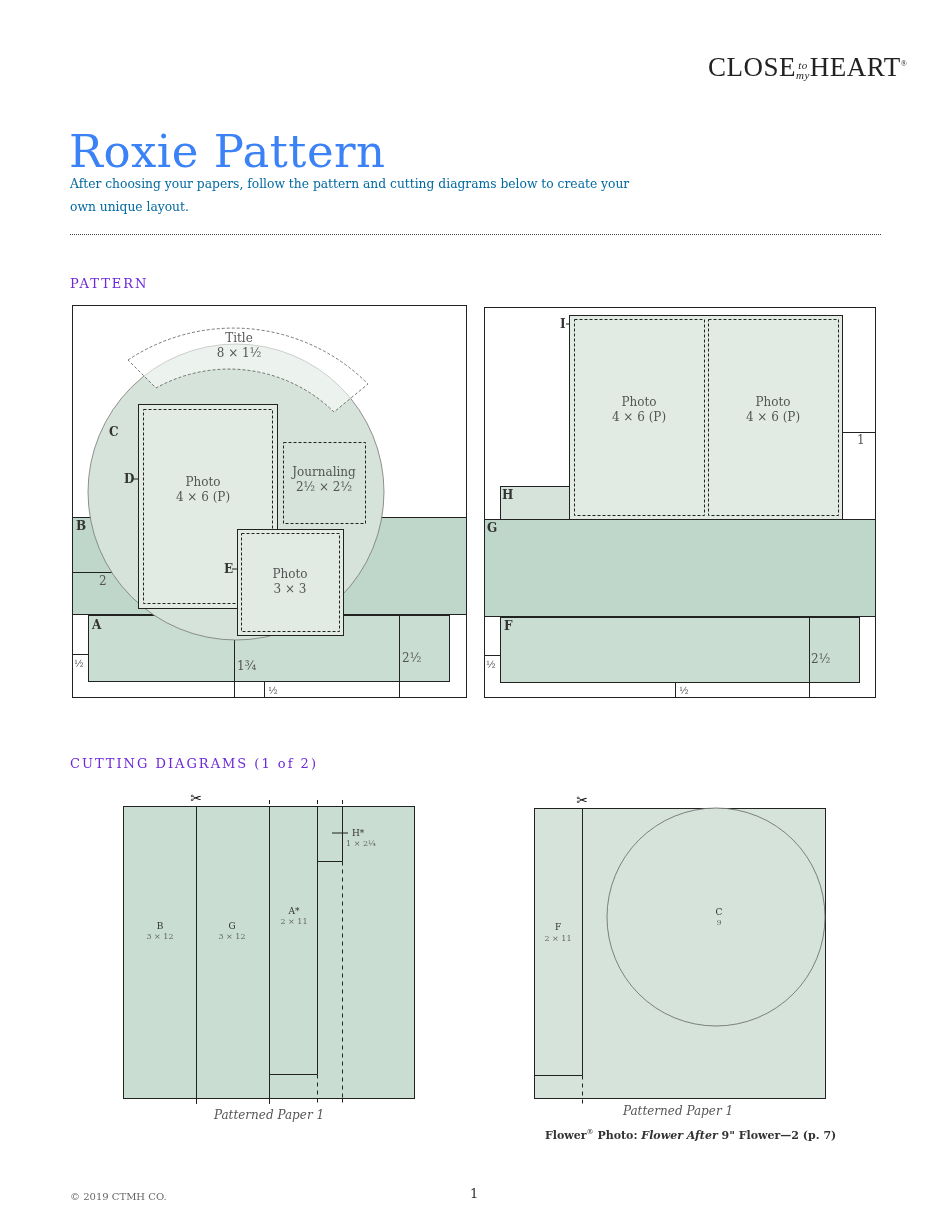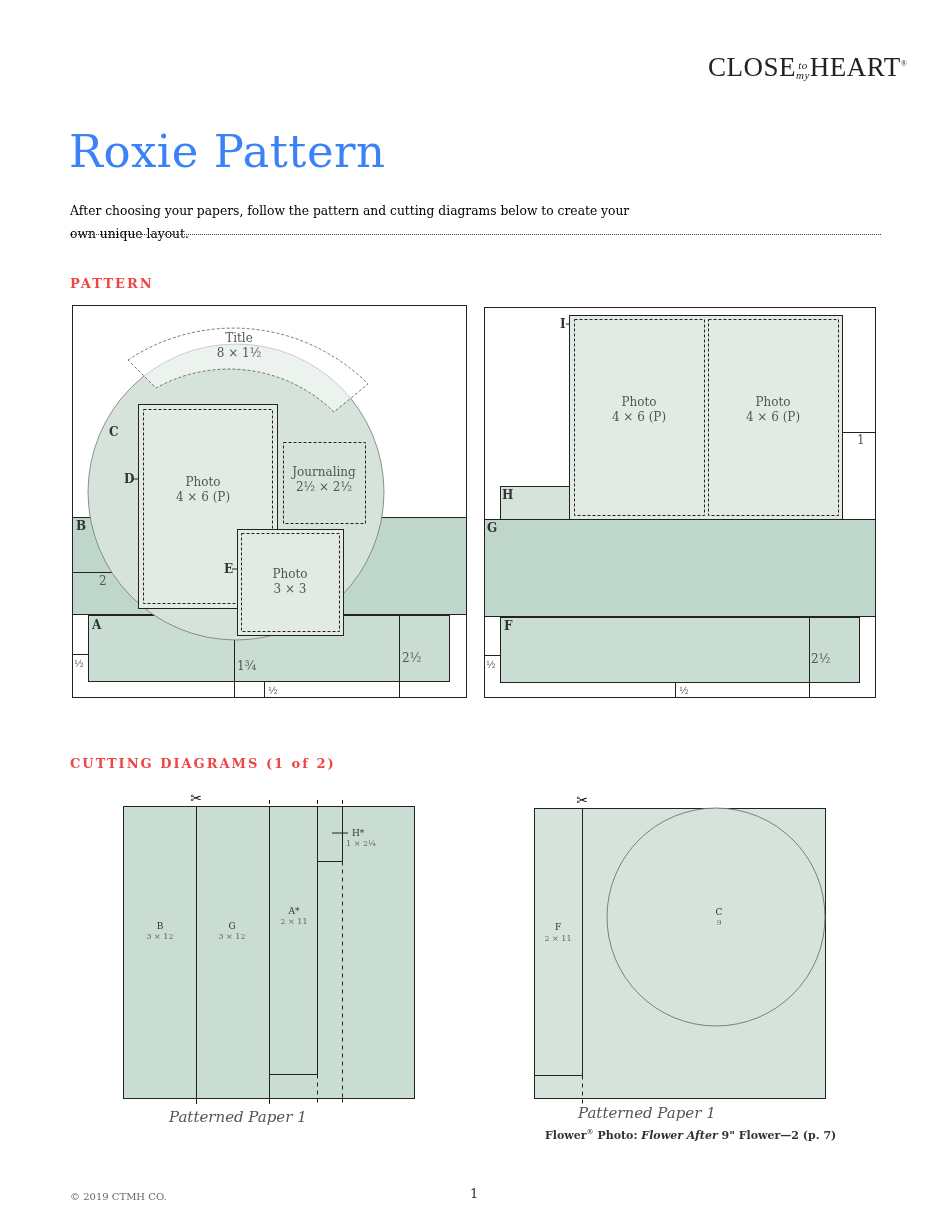--- a/index.html
+++ b/index.html
@@ -2,25 +2,25 @@
 <html><head>
 <meta charset="utf-8">
 <style>
   html, body { margin: 0; padding: 0; background: #ffffff; }
   body { width: 950px; height: 1230px; position: relative; overflow: hidden; font-family: "DejaVu Serif", serif; color: #3a3a3a; }
   .abs { position: absolute; }
   .logo { left: 708px; top: 52px; font-family: "Liberation Serif", serif; font-size: 27px; color: #222; letter-spacing: 0.5px; white-space: nowrap; }
   .logo .small { font-size: 11px; font-style: italic; display: inline-block; line-height: 10px; vertical-align: middle; text-align: center; }
   .logo sup { font-size: 8px; }
   .title { left: 69px; top: 104px; font-family: "DejaVu Serif", serif; font-size: 45px; color: #3b82f6; font-weight: normal; letter-spacing: 0.5px; margin-top: 21px; }
-  .intro { left: 70px; top: 173px; width: 560px; font-size: 12.3px; line-height: 23px; color: #000000; margin-top: 27px; }
+  .intro { left: 70px; top: 173px; width: 560px; font-size: 12.3px; line-height: 23px; color: #0369a1; }
   .divider { left: 70px; top: 234px; width: 811px; border-top: 1px dotted #444; }
-  .section-head { font-family: "DejaVu Serif", serif; font-size: 13px; font-weight: bold; color: #ef4444; letter-spacing: 2px; }
+  .section-head { font-family: "DejaVu Serif", serif; font-size: 13px; font-weight: normal; color: #6d28d9; letter-spacing: 2px; }
   svg text { font-family: "DejaVu Serif", serif; }
-  .caption { font-size: 15px; font-style: italic; color: #555; }
+  .caption { font-size: 12px; font-style: italic; color: #555; text-align: center; }
   .cricut { font-size: 11px; font-weight: bold; color: #333; }
   .footer-copy { left: 70px; top: 1191px; font-size: 10px; color: #666; }
   .page-num { left: 470px; top: 1186px; font-size: 13px; color: #333; }
 </style>
 </head>
 <body>
 
 <div class="abs logo">
   <span>CLOSE</span><span class="small"><span>to</span><br><span>my</span></span><span>HEART</span><sup>®</sup>
 </div>

